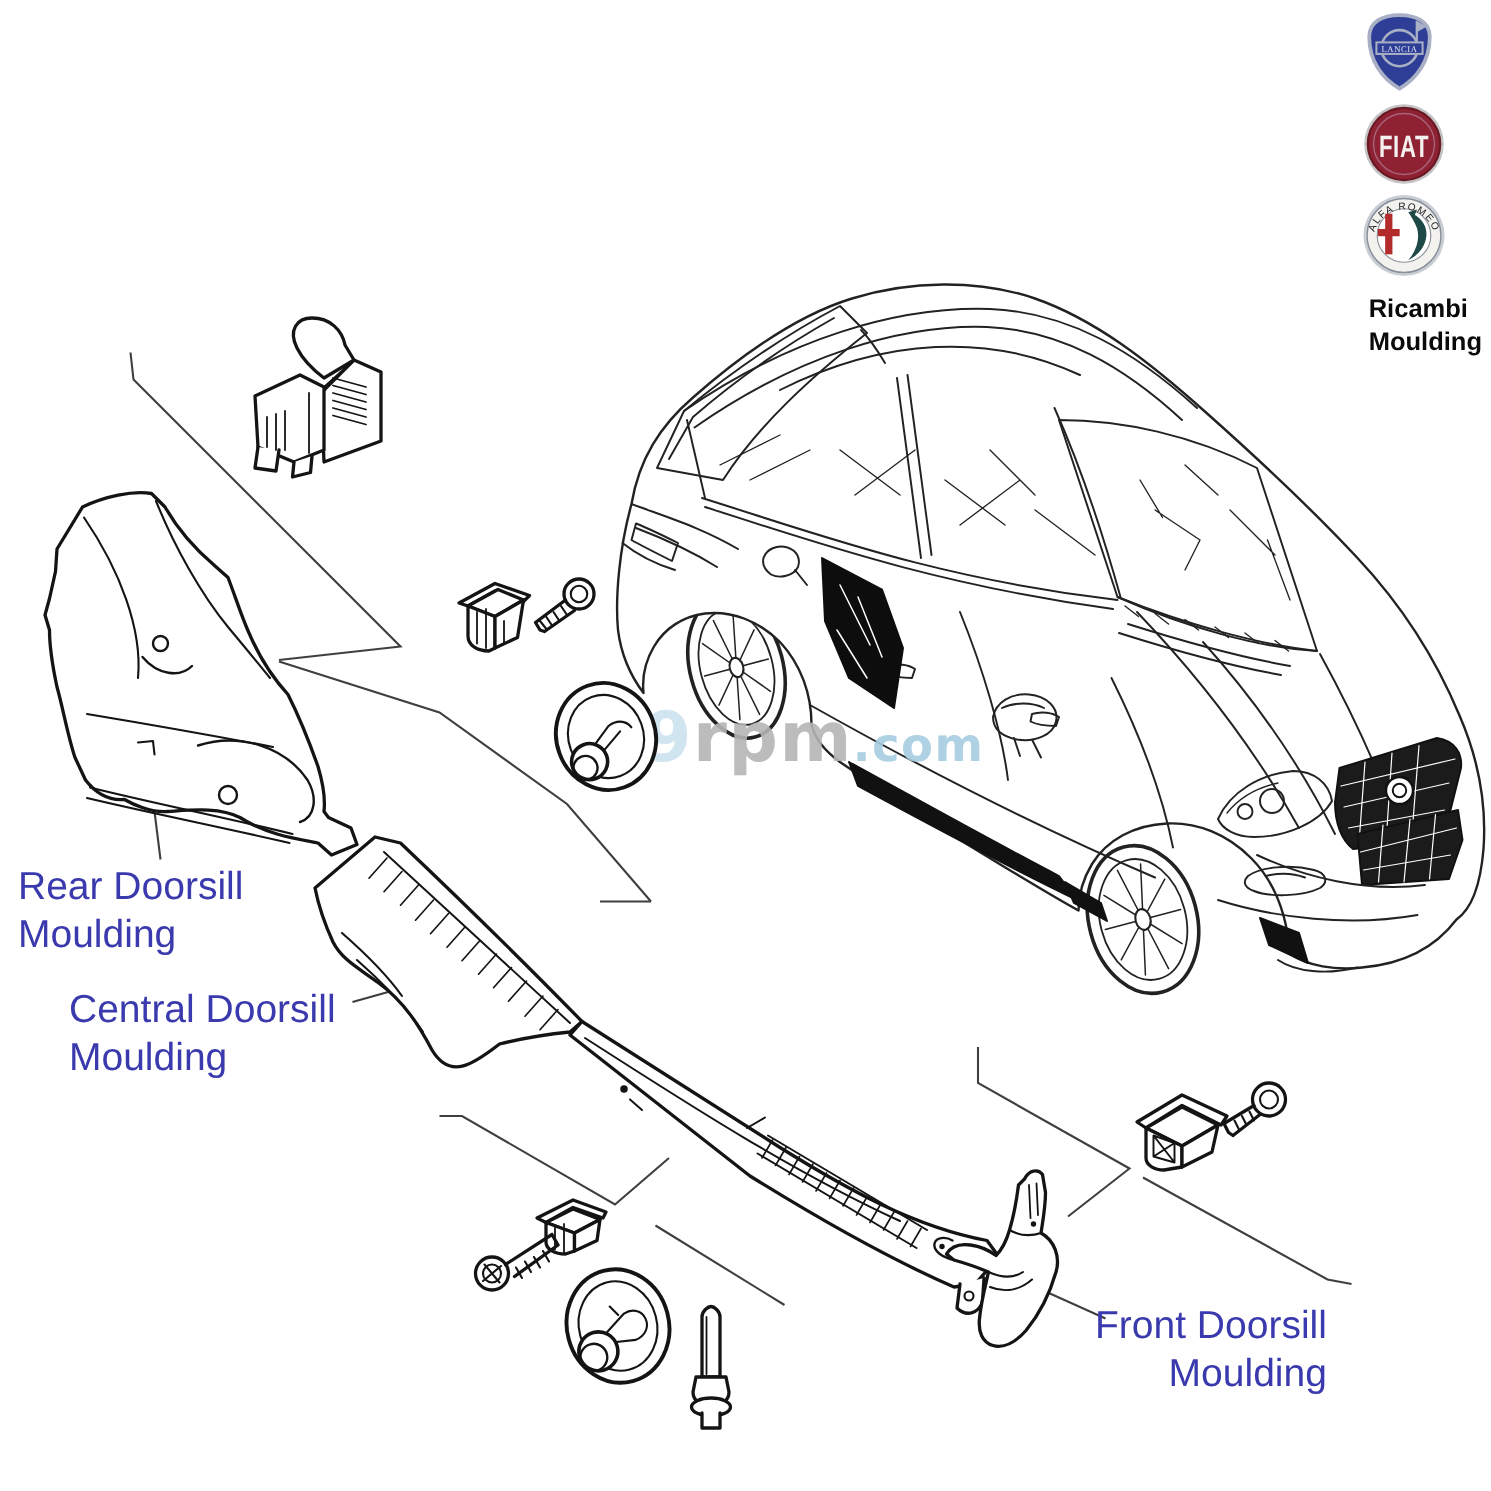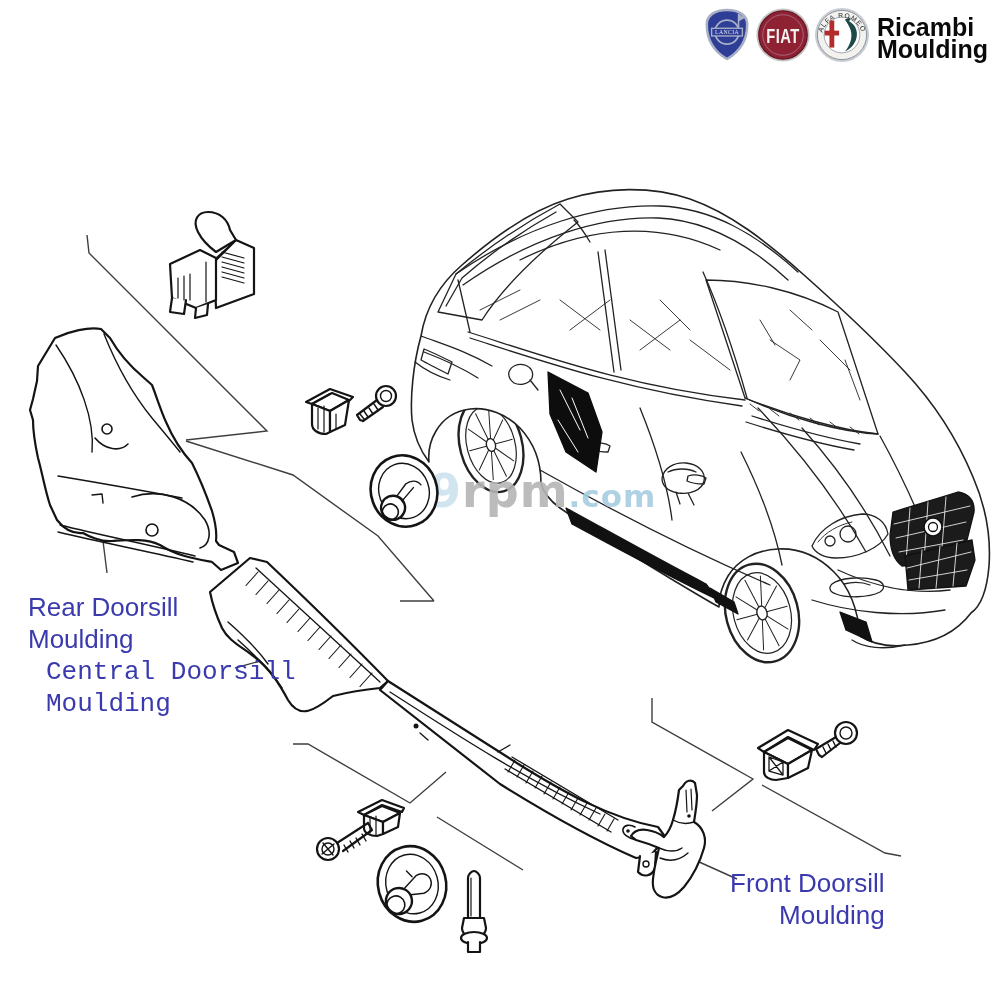--- a/index.html
+++ b/index.html
@@ -1,21 +1,21 @@
 <!DOCTYPE html>
 <html><head>
 <meta charset="utf-8">
 <style>
   html,body{margin:0;padding:0;background:#fff;}
   .stage{position:relative;width:994px;height:994px;background:#ffffff;overflow:hidden;
          font-family:"Liberation Sans",sans-serif;}
   .art{position:absolute;left:0;top:0;}
   .part-label{position:absolute;color:#3a3aae;font-size:26px;line-height:32px;white-space:nowrap;}
-  .brand{position:absolute;top:6px;right:6px;display:flex;align-items:center;gap:3px;}
-  .brand-text{font-weight:bold;font-size:25px;line-height:22px;color:#0a0a0a;padding-top:6px;padding-left:4px;}
+  .brand{position:absolute;top:6px;right:6px;display:flex;align-items:flex-start;gap:3px;flex-direction:column;}
+  .brand-text{font-weight:bold;font-size:17px;line-height:22px;color:#0a0a0a;padding-top:6px;padding-left:4px;}
   .logo{display:block;}
 </style>
 </head>
 <body>
 
 <div class="stage">
 
 <svg class="art" width="994" height="994" viewBox="0 0 994 994">
 
   <g stroke="#3f3f3f" stroke-width="1.4" fill="none">
@@ -296,25 +296,25 @@
       <path d="M3,-16 C13,-13 17,-5 15,3 C13,11 7,15 3,17 C9,10 11,2 9,-5 C7,-10 5,-13 3,-16 Z" fill="#1d4a46"></path>
       <path d="M3,-16 L9,-18 L7,-13 Z" fill="#1d4a46"></path>
     </g>
   </svg>
   <div class="brand-text">
     <div>Ricambi</div>
     <div>Moulding</div>
   </div>
 </div>
 
-<div class="part-label" style="left:28px;top:574px;margin-top:17px;">
+<div class="part-label" style="left:12px;top:574px;">
   <div>Rear Doorsill</div>
   <div>Moulding</div>
 </div>
-<div class="part-label" style="left:46px;top:656px;font-family:Liberation Mono, monospace;">
+<div class="part-label" style="left:46px;top:656px;">
   <div>Central Doorsill</div>
   <div>Moulding</div>
 </div>
 <div class="part-label" style="left:730px;top:867px;text-align:right;">
   <div>Front Doorsill</div>
   <div>Moulding</div>
 </div>
 
 </div>
 

